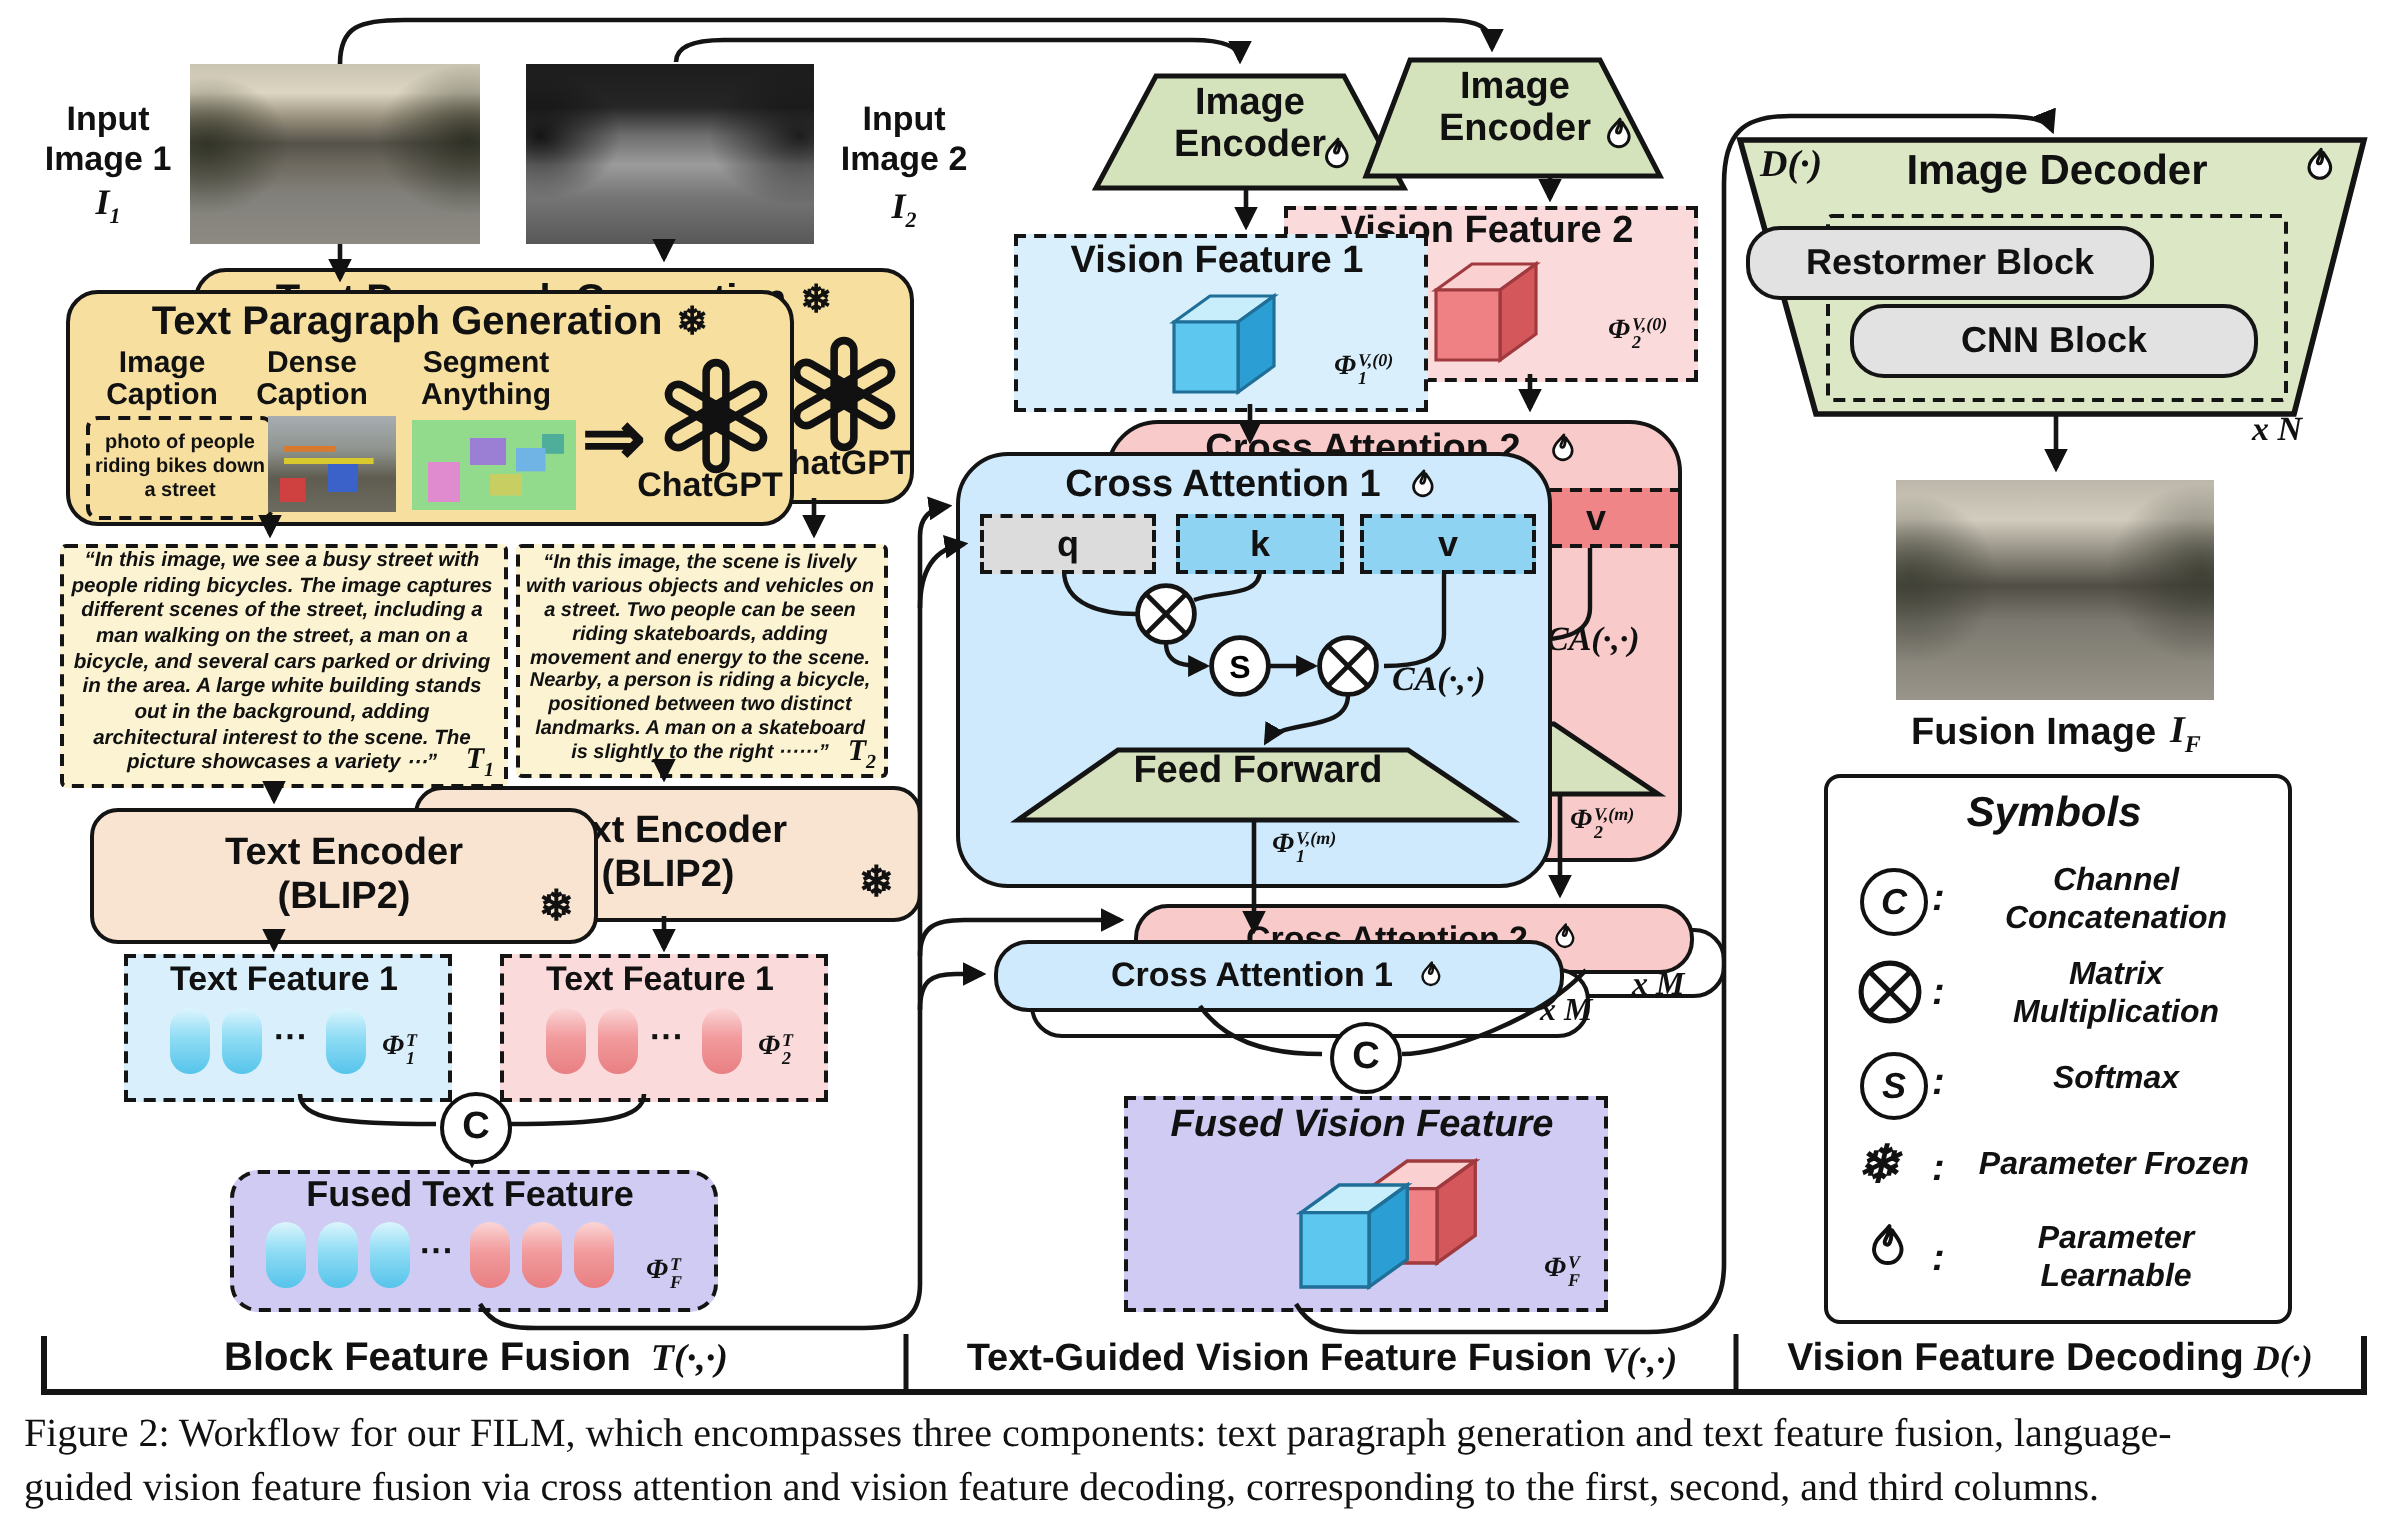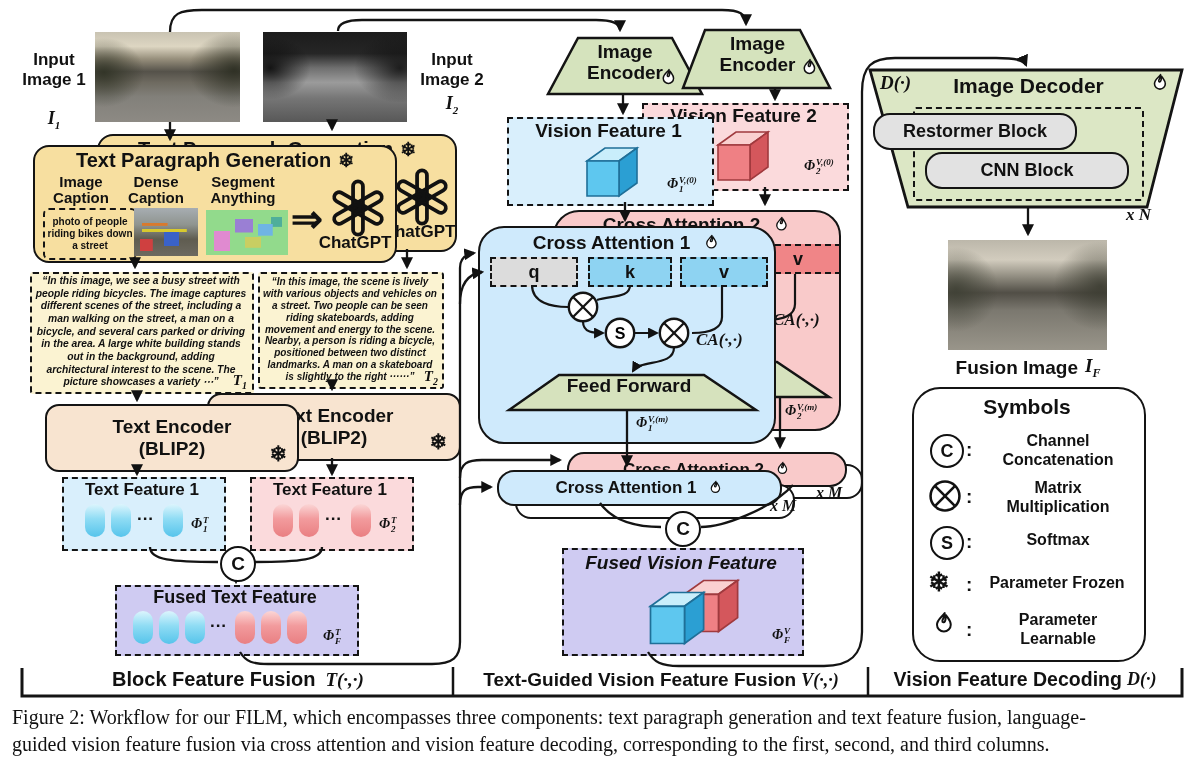--- a/index.html
+++ b/index.html
@@ -93,21 +93,21 @@
 
   <svg class="abs" style="left:0;top:0" width="1200" height="770">
     <polygon points="578,38 672,38 702,94 548,94" fill="#d5e3bd" stroke="#141414" stroke-width="2.5"></polygon>
     <polygon points="705,30 800,30 830,88 683,88" fill="#d5e3bd" stroke="#141414" stroke-width="2.5"></polygon>
     <polygon points="870,70 1182,70 1147,207 908,207" fill="#dce7c5" stroke="#141414" stroke-width="2.8"></polygon>
   </svg>
 
   <div class="abs b ctr col" style="left:14px;top:50px;width:80px;font-size:17px;line-height:20px;">
     <span>Input</span>
     <span>Image 1</span>
-    <span class="serifit" style="font-size:18px;margin-top:18px;"><span>I</span><sub style="font-size:11px">1</sub></span>
+    <span class="serifit" style="font-size:18px;margin-top:1px;"><span>I</span><sub style="font-size:11px">1</sub></span>
   </div>
   <div class="abs photo1" style="left:95px;top:32px;width:145px;height:90px;"></div>
   <div class="abs photo2" style="left:263px;top:32px;width:144px;height:90px;"></div>
   <div class="abs b ctr col" style="left:412px;top:50px;width:80px;font-size:17px;line-height:20px;">
     <span>Input</span>
     <span>Image 2</span>
     <span class="serifit" style="font-size:18px;margin-top:3px;"><span>I</span><sub style="font-size:11px">2</sub></span>
   </div>
 
   <div class="abs tpg solid" style="left:97px;top:134px;width:356px;height:114px;border-radius:16px;">
@@ -190,21 +190,21 @@
     <div class="cap capr capsm abs" style="left:99px;top:25px;"></div>
     <span class="abs phi" style="left:127px;top:36px;">
         <span>Φ</span>
         <span class="phis">
           <span>T</span>
           <span>2</span>
         </span>
       </span>
   </div>
 
-  <div class="abs purplebox dash" style="left:115px;top:585px;width:240px;height:67px;">
+  <div class="abs purplebox dash" style="left:115px;top:585px;width:240px;height:67px;border-radius:14px;">
     <div class="abs b ctr" style="left:0;top:0px;width:236px;font-size:18px;">Fused Text Feature</div>
     <div class="cap capb capsm abs" style="left:16px;top:24px;"></div>
     <div class="cap capb capsm abs" style="left:42px;top:24px;"></div>
     <div class="cap capb capsm abs" style="left:68px;top:24px;"></div>
     <div class="abs b" style="left:93px;top:29px;font-size:17px;">···</div>
     <div class="cap capr capsm abs" style="left:118px;top:24px;"></div>
     <div class="cap capr capsm abs" style="left:144px;top:24px;"></div>
     <div class="cap capr capsm abs" style="left:170px;top:24px;"></div>
     <span class="abs phi" style="left:206px;top:40px;">
         <span>Φ</span>
@@ -390,21 +390,21 @@
   <div class="abs graypill solid ctr b" style="left:873px;top:113px;width:200px;height:33px;border-radius:17px;font-size:18px;">Restormer Block</div>
   <div class="abs graypill solid ctr b" style="left:925px;top:152px;width:200px;height:33px;border-radius:17px;font-size:18px;">CNN Block</div>
   <div class="abs b serifit" style="left:1126px;top:205px;font-size:17px;">x N</div>
 
   <div class="abs photofused" style="left:948px;top:240px;width:159px;height:110px;"></div>
   <div class="abs b ctr" style="left:928px;top:355px;width:200px;font-size:19px;gap:7px;">
     <span>Fusion Image</span>
     <span class="serifit" style="font-size:19px;"><span>I</span><sub style="font-size:12px">F</sub></span>
   </div>
 
-  <div class="abs solid" style="left:912px;top:387px;width:230px;height:271px;border-radius:28px;background:#fff;">
+  <div class="abs solid" style="left:912px;top:387px;width:230px;height:271px;border-radius:8px;background:#fff;font-style:italic;">
     <div class="abs b ctr" style="left:0;top:6px;width:226px;font-size:21px;">Symbols</div>
     <div class="abs ctr b" style="left:16px;top:45px;width:30px;height:30px;border:2.6px solid #111;border-radius:50%;font-size:18px;">C</div>
     <span class="abs b" style="left:52px;top:50px;font-size:19px;">:</span>
     <div class="abs b ctr col" style="left:64px;top:42px;width:160px;font-size:16px;line-height:19px;">
       <span>Channel</span>
         <span>Concatenation</span>
     </div>
     <svg class="abs" style="left:14px;top:90px;" width="34" height="34">
         <use href="#otimes"></use>
       </svg>

